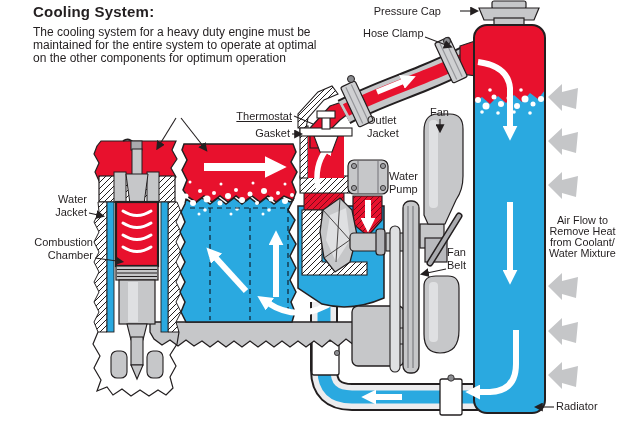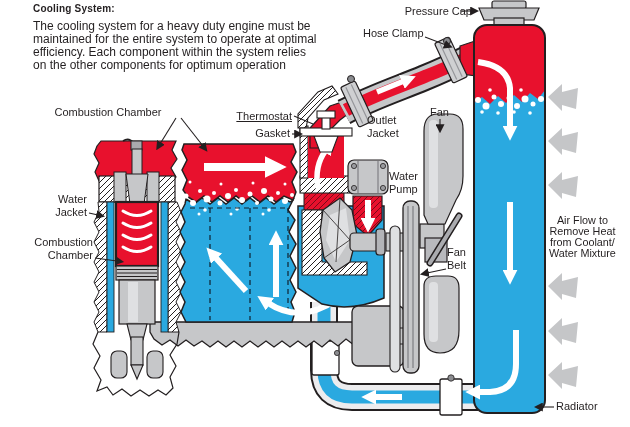--- a/index.html
+++ b/index.html
@@ -4,25 +4,25 @@
 <style>
   :root{
     --hot:#E8112D; --cool:#2AA9E0; --metal:#C6C7C9; --air:#C5C6C8; --ink:#231F20;
     --metal-light:#DFE0E2; --tube:#ECECEE;
   }
   html,body{margin:0;padding:0;background:#fff;}
   #stage{position:relative;width:630px;height:427px;background:#fff;overflow:hidden;
          font-family:"Liberation Sans","DejaVu Sans",sans-serif;color:var(--ink);}
   #diagram{position:absolute;left:0;top:0;}
   .hdr{position:absolute;left:33px;top:3px;width:300px;}
-  .hdr h1{font-size:10px;font-weight:bold;margin:0 0 6px 0;letter-spacing:.2px;}
+  .hdr h1{font-size:15px;font-weight:bold;margin:0 0 6px 0;letter-spacing:.2px;}
   .hdr .dl{font-size:12px;line-height:13px;white-space:nowrap;}
   .lbl{position:absolute;font-size:11px;line-height:12.5px;white-space:nowrap;}
   .lbl div{white-space:nowrap;}
-  #lbl-pressure-cap{left:392px;top:5px;width:80px;text-align:right;}
+  #lbl-pressure-cap{left:361px;top:5px;width:80px;text-align:right;}
   #lbl-hose-clamp{left:363px;top:27px;}
   #lbl-thermostat{left:226px;top:110px;width:66px;text-align:right;text-decoration:underline;}
   #lbl-gasket{left:246px;top:127px;width:44px;text-align:right;}
   #lbl-outlet-casting{left:367px;top:114px;}
   #lbl-fan{left:430px;top:106px;}
   #lbl-water-pump{left:389px;top:170px;}
   #lbl-fan-belt{left:447px;top:246px;}
   #lbl-wjscc{left:38px;top:106px;width:140px;text-align:center;line-height:13px;}
   #lbl-water-jacket{left:40px;top:193px;width:47px;text-align:right;}
   #lbl-combustion{left:22px;top:236px;width:71px;text-align:right;}
@@ -266,21 +266,20 @@
       <path d="M89,213 L98,215" marker-end="url(#mK)"></path>
       <path d="M95,258 L117,261" marker-end="url(#mK)"></path>
       <path d="M554,407 L541,407" marker-end="url(#mK)"></path>
     </g>
   </svg>
 
   <div class="hdr">
     <h1>Cooling System:</h1>
     <div class="dl">The cooling system for a heavy duty engine must be</div>
     <div class="dl">maintained for the entire system to operate at optimal</div>
-    <div class="dl">efficiency. Each component within the system relies</div>
     <div class="dl">on the other components for optimum operation</div>
   </div>
 
   <div class="lbl" id="lbl-pressure-cap">Pressure Cap</div>
   <div class="lbl" id="lbl-hose-clamp">Hose Clamp</div>
   <div class="lbl" id="lbl-thermostat">Thermostat</div>
   <div class="lbl" id="lbl-gasket">Gasket</div>
   <div class="lbl" id="lbl-outlet-casting">
     <div>Outlet</div>
     <div>Jacket</div>
@@ -288,21 +287,20 @@
   <div class="lbl" id="lbl-fan">Fan</div>
   <div class="lbl" id="lbl-water-pump">
     <div>Water</div>
     <div>Pump</div>
   </div>
   <div class="lbl" id="lbl-fan-belt">
     <div>Fan</div>
     <div>Belt</div>
   </div>
   <div class="lbl" id="lbl-wjscc">
-    <div>Combustion Chamber</div>
   </div>
   <div class="lbl" id="lbl-water-jacket">
     <div>Water</div>
     <div>Jacket</div>
   </div>
   <div class="lbl" id="lbl-combustion">
     <div>Combustion</div>
     <div>Chamber</div>
   </div>
   <div class="lbl" id="lbl-airflow">

